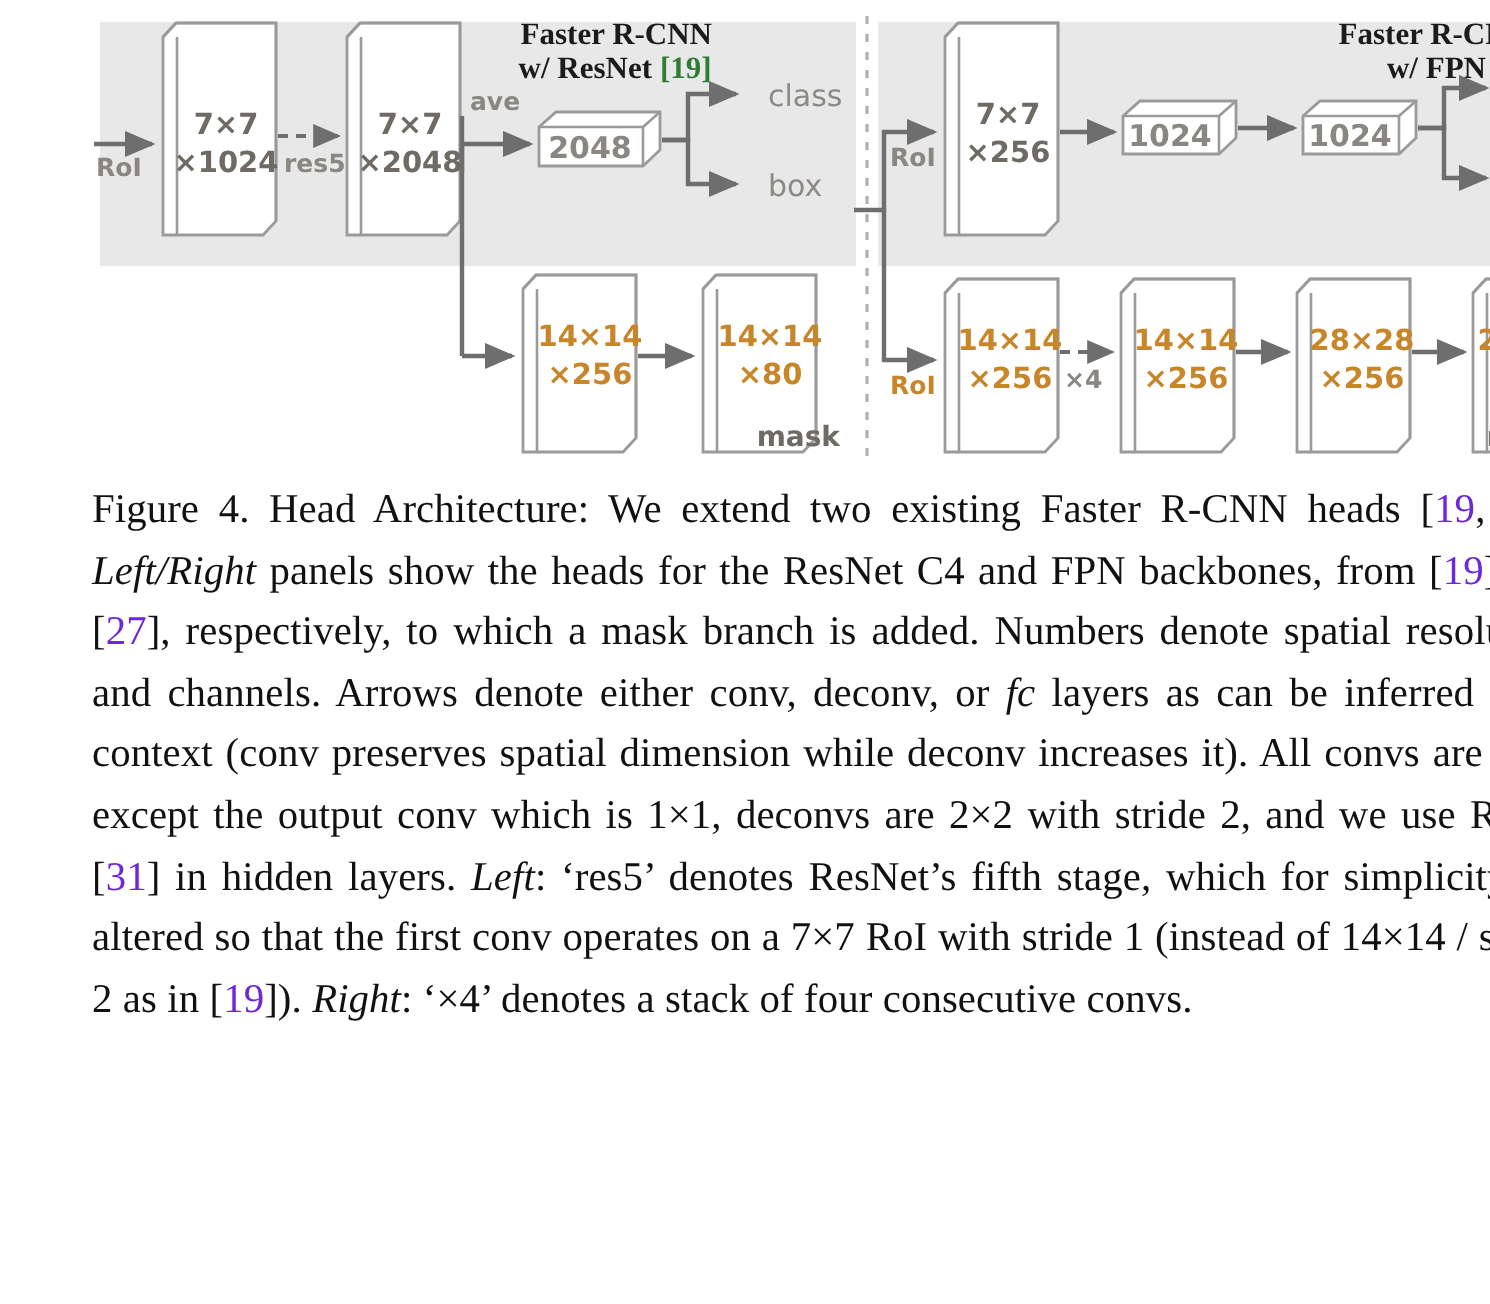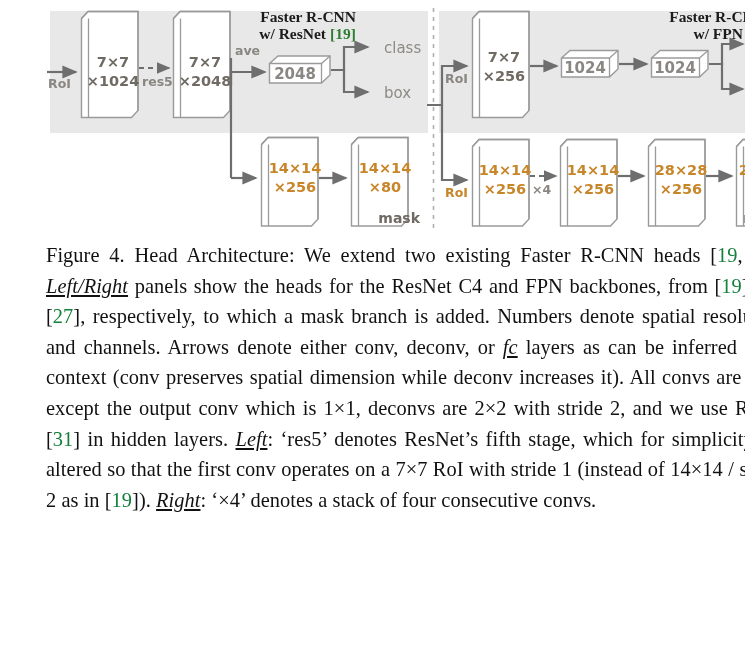--- a/index.html
+++ b/index.html
@@ -15,22 +15,22 @@
     position:absolute;left:3px;top:240px;width:739px;
     font-family:"Liberation Serif", serif;
     font-size:20.4px;
     line-height:30.6px;
     color:#111111;
     text-align:justify;
     text-justify:inter-word;
     letter-spacing:0.05px;
   }
   #caption b{font-weight:normal;}
-  #caption i{font-style:italic;text-decoration:underline;}
-  .ref{color:#15803d;}
+  #caption i{font-style:italic;}
+  .ref{color:#6d28d9;}
 
   
   .lbl-dim{font-family:"DejaVu Sans", sans-serif;font-size:14.5px;fill:#6f6a63;font-weight:600;}
   .lbl-dim-a{font-family:"DejaVu Sans", sans-serif;font-size:14.5px;fill:#c8862a;font-weight:600;}
   .lbl-small{font-family:"DejaVu Sans", sans-serif;font-size:12.5px;fill:#8a8782;font-weight:600;}
   .lbl-roi{font-family:"DejaVu Sans", sans-serif;font-size:12.5px;fill:#8a8782;font-weight:600;}
   .lbl-roi-o{font-family:"DejaVu Sans", sans-serif;font-size:12.5px;fill:#c8862a;font-weight:600;}
   .lbl-out{font-family:"DejaVu Sans", sans-serif;font-size:15px;fill:#8d8a85;font-weight:500;}
   .lbl-mask{font-family:"DejaVu Sans", sans-serif;font-size:14px;fill:#6f6a63;font-weight:600;}
   .lbl-title{font-family:"Liberation Serif", serif;font-size:15.5px;fill:#1b1b1b;font-weight:bold;}

